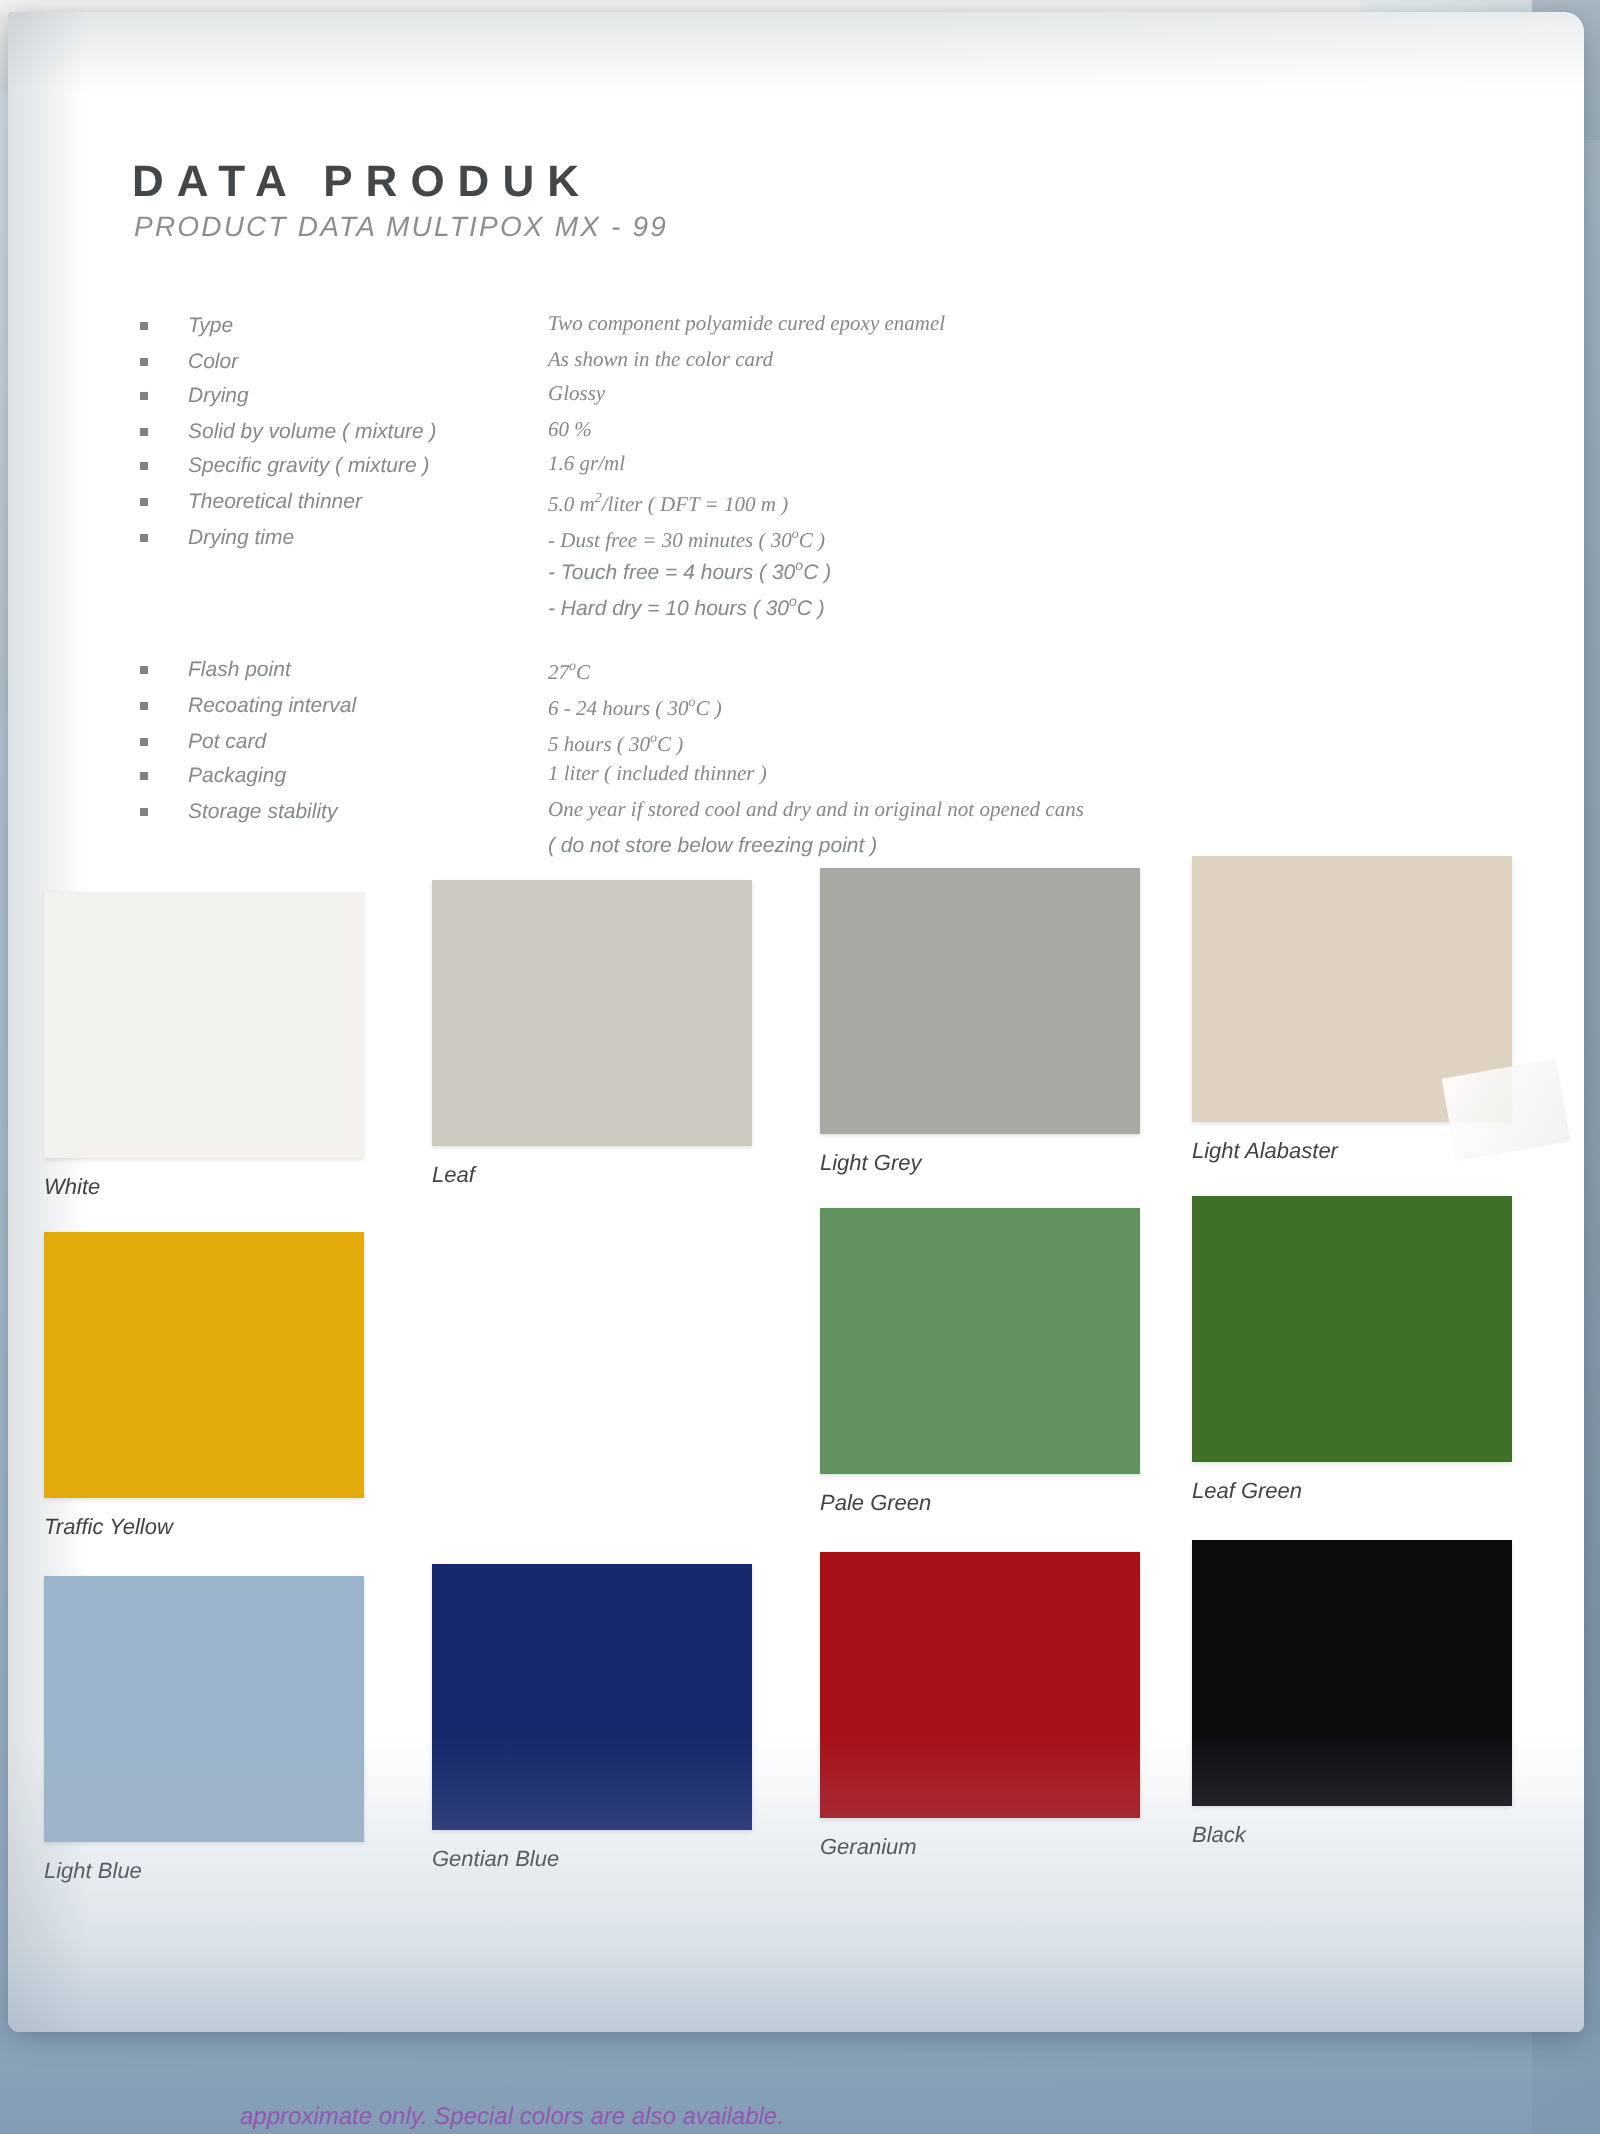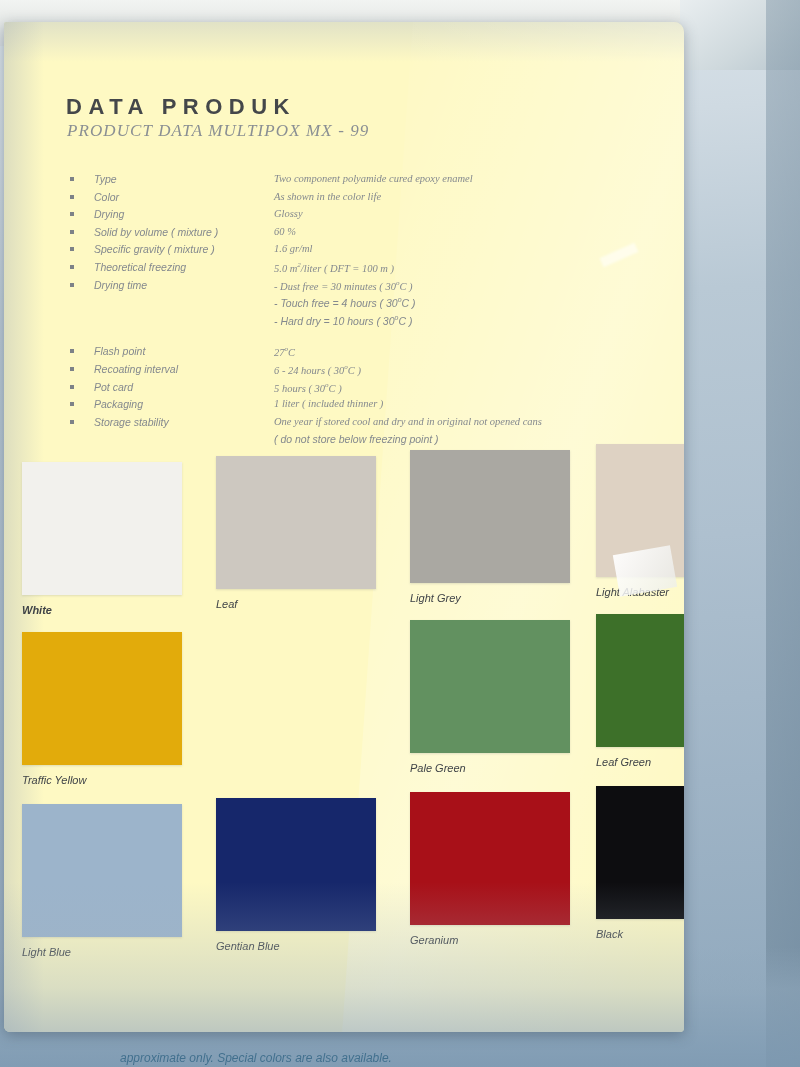--- a/index.html
+++ b/index.html
@@ -39,26 +39,26 @@
   }
   .backdrop-bottom {
     position: absolute;
     left: 0; bottom: 0; width: 800px; height: 120px;
     background: linear-gradient(180deg, rgba(150,172,190,0.0) 0%, rgba(144,168,188,0.55) 35%, rgba(126,154,178,0.85) 100%);
   }
   
   .sheet {
     position: absolute;
     left: 4px;
-    top: 22px;
-    width: 680px;
+    top: 6px;
+    width: 788px;
     height: 1010px;
     background:
       radial-gradient(130% 90% at 42% 12%, #fbfbf9 0%, #f4f4f1 42%, #ececeа 70%, #e4e6e4 100%);
-    background-color: #fef9c3;
+    background-color: #ffffff;
     border-radius: 2px 10px 4px 6px;
     box-shadow: 0 3px 14px rgba(40,55,70,0.35);
     overflow: hidden;
   }
   .sheet-shade-left {
     position: absolute; left: 0; top: 0; width: 40px; height: 100%;
     background: linear-gradient(90deg, rgba(170,180,185,0.40), rgba(170,180,185,0));
     pointer-events: none;
   }
   .sheet-shade-bottom {
@@ -95,25 +95,25 @@
     font-size: 22px;
     font-weight: bold;
     letter-spacing: 6.5px;
     color: #44474a;
     font-family: "Liberation Sans", sans-serif;
   }
   .doc-subtitle {
     position: absolute;
     left: 63px;
     top: 99px;
-    font-size: 17px;
+    font-size: 14px;
     font-style: italic;
     letter-spacing: 1.1px;
     color: #8a8f93;
-    font-family: Liberation Serif, serif;
+    font-family: Liberation Sans, sans-serif;
   }
   
   .specs {
     position: absolute;
     left: 62px;
     top: 150px;
     width: 620px;
   }
   .spec-block { position: relative; }
   .spec-row {
@@ -183,21 +183,21 @@
     font-family: "Liberation Sans", sans-serif;
     white-space: nowrap;
   }
   .footnote {
     position: absolute;
     left: 120px;
     bottom: 2px;
     width: 660px;
     font-size: 12px;
     font-style: italic;
-    color: #0c4a6e;
+    color: #a21caf;
     opacity: 0.55;
     white-space: nowrap;
     font-family: "Liberation Sans", sans-serif;
   }
   .glare {
     position: absolute;
     pointer-events: none;
     background: rgba(255,255,255,0.55);
     filter: blur(1px);
   }
@@ -226,40 +226,40 @@
 
       <div class="spec-block">
         <div class="spec-row">
           <span class="bullet"></span>
           <span class="spec-label">Type</span>
           <span class="spec-value">Two component polyamide cured epoxy enamel</span>
         </div>
         <div class="spec-row">
           <span class="bullet"></span>
           <span class="spec-label">Color</span>
-          <span class="spec-value">As shown in the color life</span>
+          <span class="spec-value">As shown in the color card</span>
         </div>
         <div class="spec-row">
           <span class="bullet"></span>
           <span class="spec-label">Drying</span>
           <span class="spec-value">Glossy</span>
         </div>
         <div class="spec-row">
           <span class="bullet"></span>
           <span class="spec-label">Solid by volume ( mixture )</span>
           <span class="spec-value">60 %</span>
         </div>
         <div class="spec-row">
           <span class="bullet"></span>
           <span class="spec-label">Specific gravity ( mixture )</span>
           <span class="spec-value">1.6  gr/ml</span>
         </div>
         <div class="spec-row">
           <span class="bullet"></span>
-          <span class="spec-label">Theoretical freezing</span>
+          <span class="spec-label">Theoretical thinner</span>
           <span class="spec-value">5.0 m<sup>2</sup>/liter ( DFT = 100 m )</span>
         </div>
         <div class="spec-row">
           <span class="bullet"></span>
           <span class="spec-label">Drying time</span>
           <span class="spec-value">- Dust free = 30 minutes ( 30<sup>o</sup>C )</span>
         </div>
         <div class="spec-cont">
           <span>- Touch free = 4 hours ( 30<sup>o</sup>C )</span>
         </div>
@@ -299,21 +299,21 @@
         <div class="spec-cont">
           <span>( do not store below freezing point )</span>
         </div>
       </div>
 
     </div>
 
     <div class="color-grid">
 
       <div class="swatch-row">
-        <div class="swatch-cell" style="left:18px; top:38px;font-weight:bold;">
+        <div class="swatch-cell" style="left:18px; top:38px;">
           <div class="swatch" style="background: rgb(242, 241, 237);"></div>
           <div class="swatch-label">White</div>
         </div>
         <div class="swatch-cell" style="left:212px; top:32px;">
           <div class="swatch" style="background: rgb(205, 200, 192);"></div>
           <div class="swatch-label">Leaf</div>
         </div>
         <div class="swatch-cell" style="left:406px; top:26px;">
           <div class="swatch" style="background: rgb(170, 168, 162);"></div>
           <div class="swatch-label">Light Grey</div>

